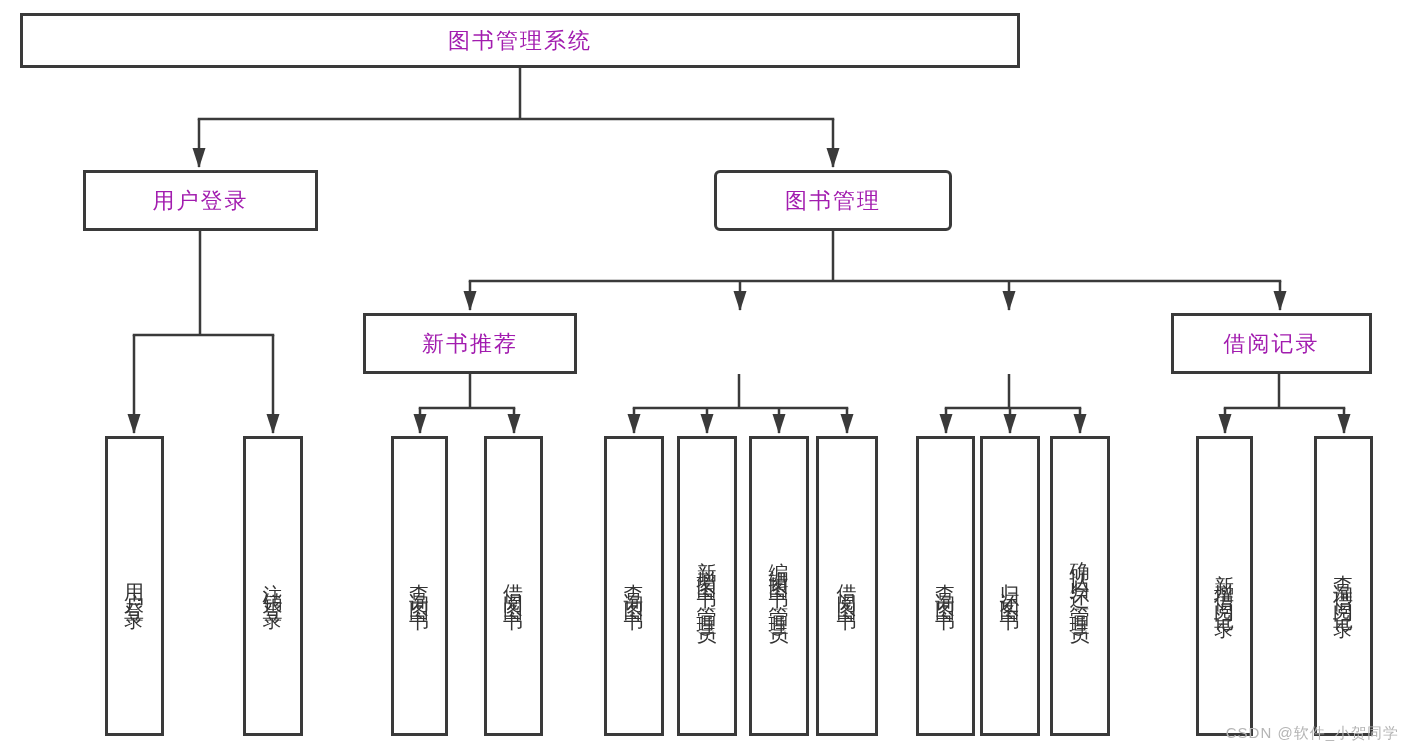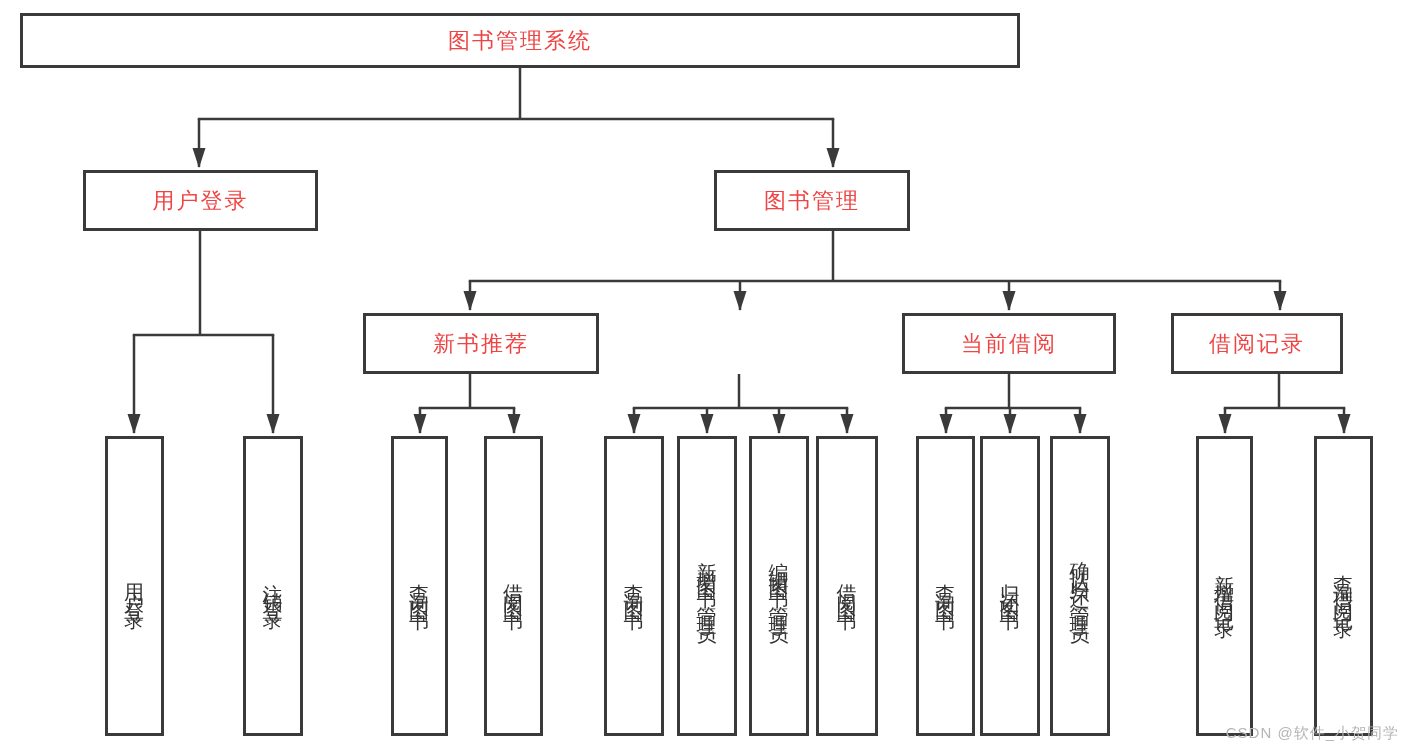--- a/index.html
+++ b/index.html
@@ -13,21 +13,21 @@
   .node{
     position:absolute;
     box-sizing:border-box;
     background:#ffffff;
     border:3px solid #3a3a3a;
     display:flex;
     align-items:center;
     justify-content:center;
   }
   .node .hlabel{
-    color:#ef4444;
+    color:#a21caf;
     font-size:22px;
     letter-spacing:2px;
     white-space:nowrap;
   }
   .leaf{
     position:absolute;
     top:436px;height:300px;
     box-sizing:border-box;
     background:#ffffff;
     border:3px solid #3a3a3a;
@@ -113,31 +113,28 @@
     </g>
   </svg>
 
   <div class="node" style="left:20px;top:13px;width:1000px;height:55px;">
     <span class="hlabel">图书管理系统</span>
   </div>
 
   <div class="node" style="left:83px;top:170px;width:235px;height:61px;">
     <span class="hlabel">用户登录</span>
   </div>
-  <div class="node" style="left:714px;top:170px;width:196px;height:61px;">
+  <div class="node" style="left:714px;top:170px;width:238px;height:61px;border-radius:6px;">
     <span class="hlabel">图书管理</span>
   </div>
 
-  <div class="node" style="left:363px;top:313px;width:236px;height:61px;">
+  <div class="node" style="left:363px;top:313px;width:214px;height:61px;">
     <span class="hlabel">新书推荐</span>
   </div>
-  <div class="node" style="left:902px;top:313px;width:214px;height:61px;">
-    <span class="hlabel">当前借阅</span>
-  </div>
-  <div class="node" style="left:1171px;top:313px;width:172px;height:61px;">
+  <div class="node" style="left:1171px;top:313px;width:201px;height:61px;">
     <span class="hlabel">借阅记录</span>
   </div>
 
   <div class="leaf" style="left:105px;width:59px;">
     <span class="vlabel">用户登录</span>
   </div>
   <div class="leaf" style="left:243px;width:60px;">
     <span class="vlabel">注销登录</span>
   </div>
 

